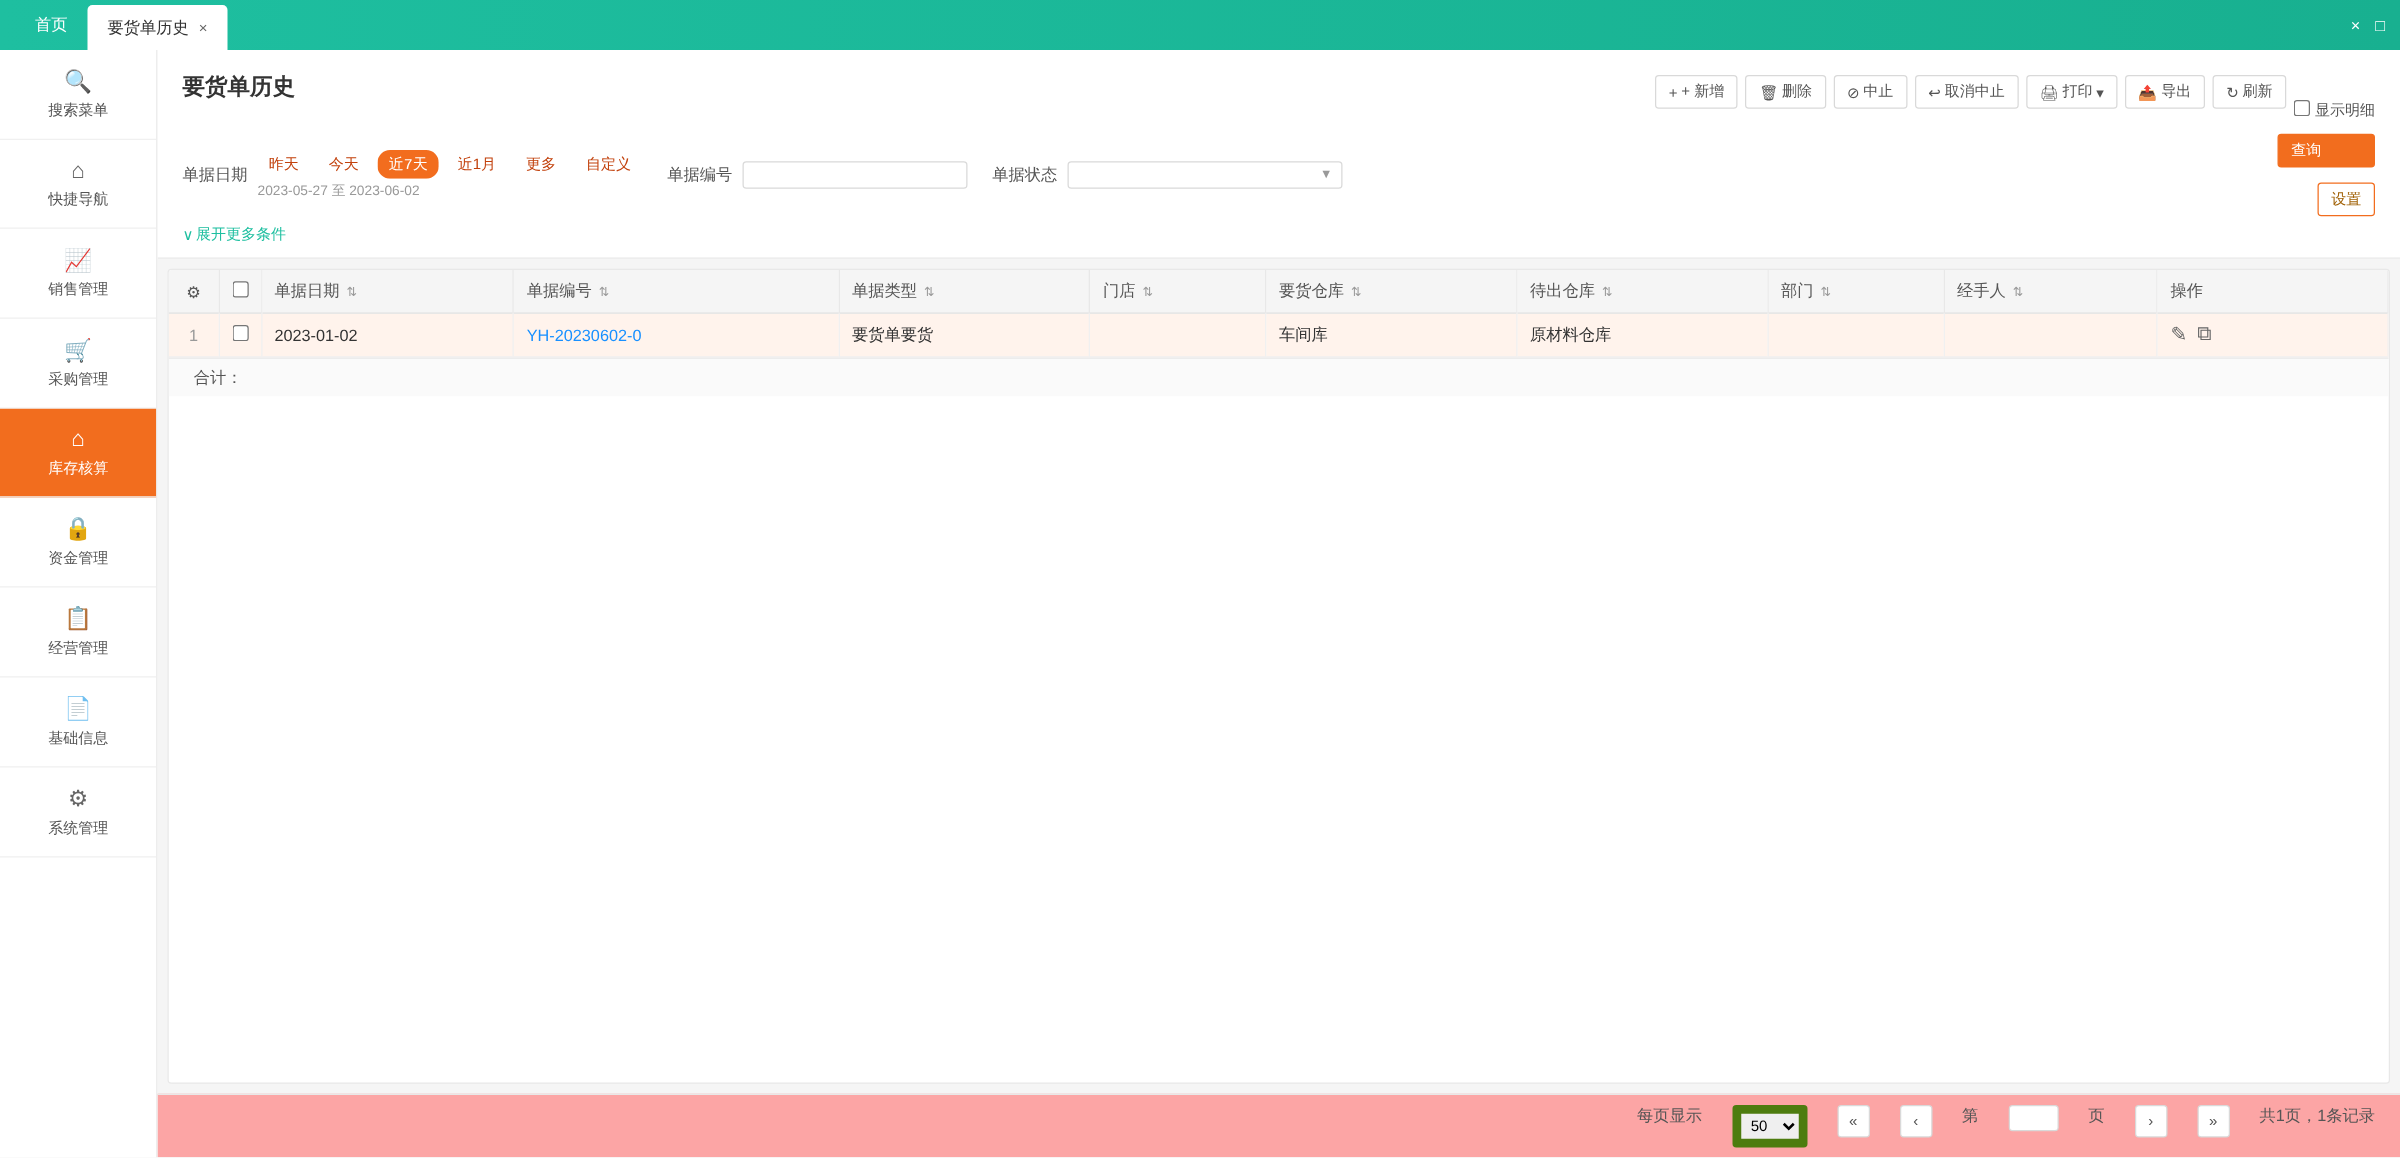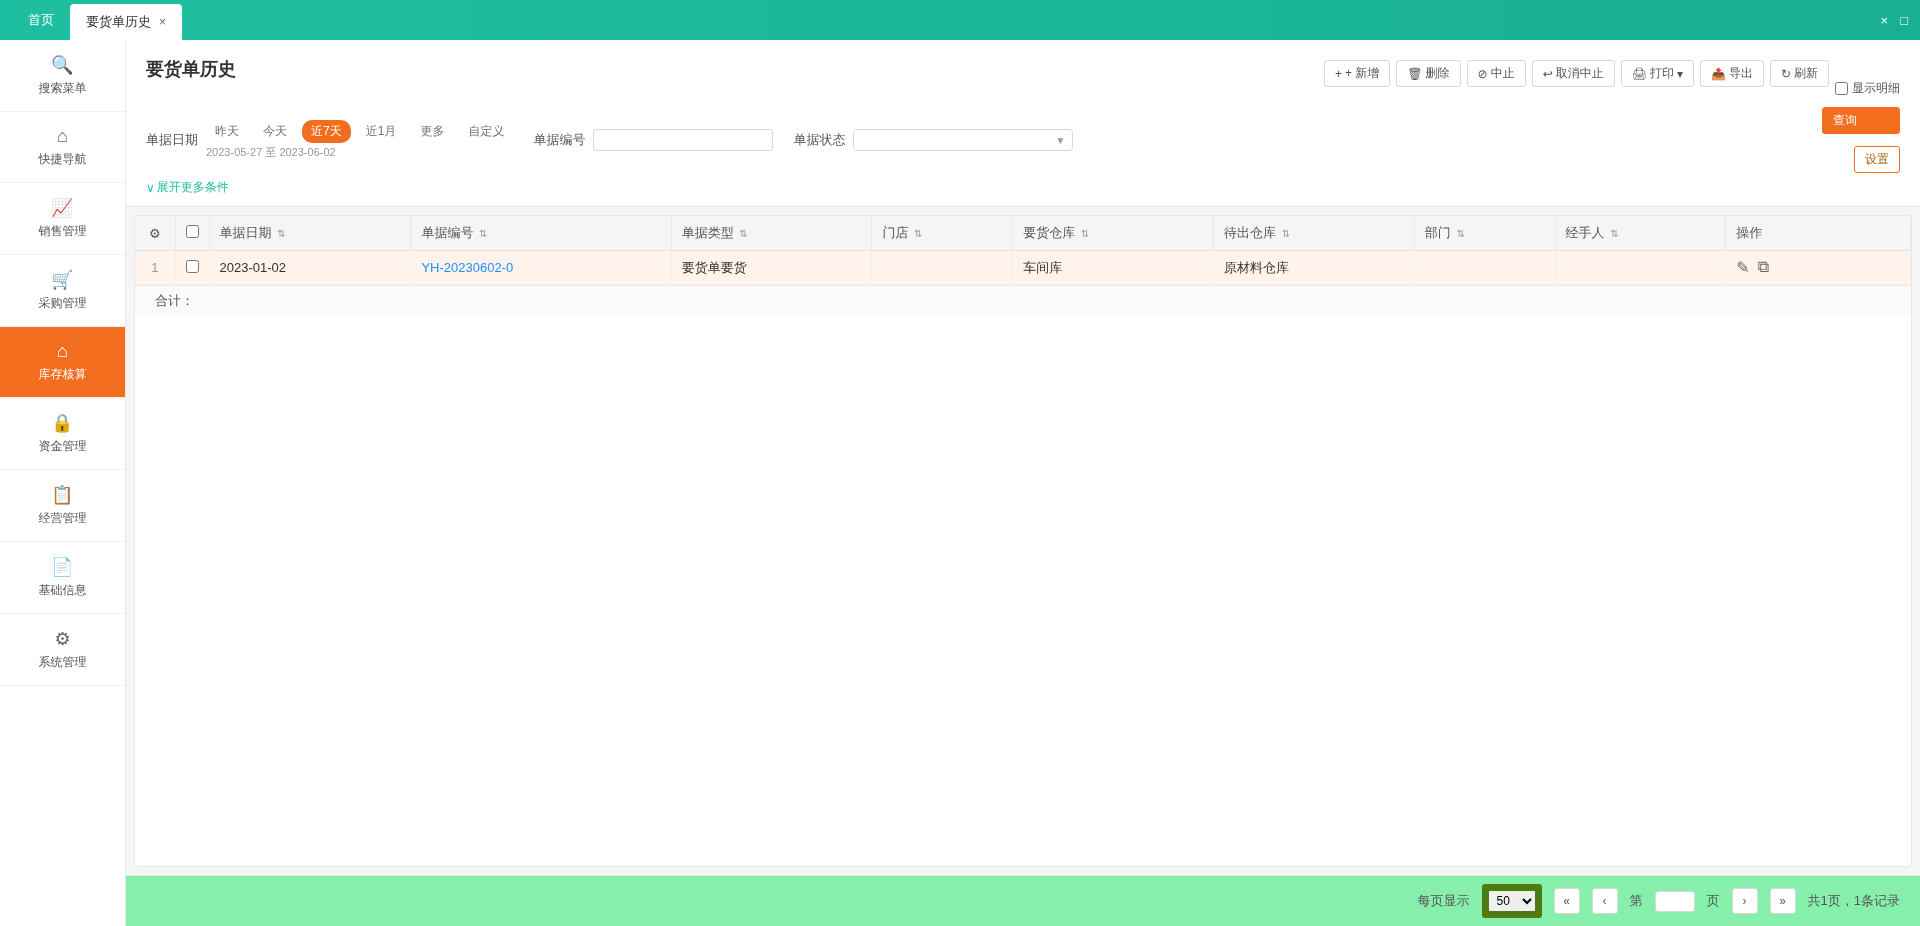--- a/index.html
+++ b/index.html
@@ -166,26 +166,27 @@
     .date-filters {
       display: flex;
       align-items: center;
       gap: 6px;
     }
     .date-btn {
       padding: 2px 8px;
       border-radius: 10px;
       cursor: pointer;
       font-size: 12px;
-      color: #737373;
+      color: #c2410c;
       border: 1px solid transparent;
     }
     .date-btn.active {
       background: #f26d1e;
       color: white;
+      font-family: Liberation Mono, monospace;
     }
     .date-range-text {
       font-size: 11px;
       color: #999;
       margin-top: 2px;
     }
     .filter-input {
       border: 1px solid #d9d9d9;
       border-radius: 3px;
       padding: 3px 8px;
@@ -289,27 +290,27 @@
       padding: 6px 20px;
       font-size: 13px;
       color: #555;
       display: flex;
       align-items: center;
       font-family: Liberation Mono, monospace;
     }
 
     
     .pagination-bar {
-      background: #86efac;
+      background: #fca5a5;
       border-top: 1px solid #e8e8e8;
       padding: 8px 20px;
       display: flex;
-      align-items: center;
+      align-items: flex-start;
       justify-content: flex-end;
-      gap: 12px;
+      gap: 24px;
       flex-shrink: 0;
       font-size: 13px;
       color: #555;
     }
     .pagination-bar .page-size-select {
       border: 7px solid #4d7c0f;
       border-radius: 3px;
       padding: 2px 4px;
       font-size: 12px;
       width: 60px;
@@ -449,21 +450,21 @@
             <span>▾</span>
           </button>
           <button class="btn btn-default">
             <span>📤</span>
             <span>导出</span>
           </button>
           <button class="btn btn-default">
             <span>↻</span>
             <span>刷新</span>
           </button>
-          <label style="display:flex;align-items:center;gap:4px;font-size:12px;color:#555;cursor:pointer;margin-top:30px;">
+          <label style="display:flex;align-items:flex-start;gap:4px;font-size:12px;color:#555;cursor:pointer;margin-top:30px;">
             <input type="checkbox" style="margin: 0px;">
             <span>显示明细</span>
           </label>
         </div>
       </div>
 
       <div style="padding-bottom: 10px;">
         <div class="filter-row">
 
           <div class="filter-group">

